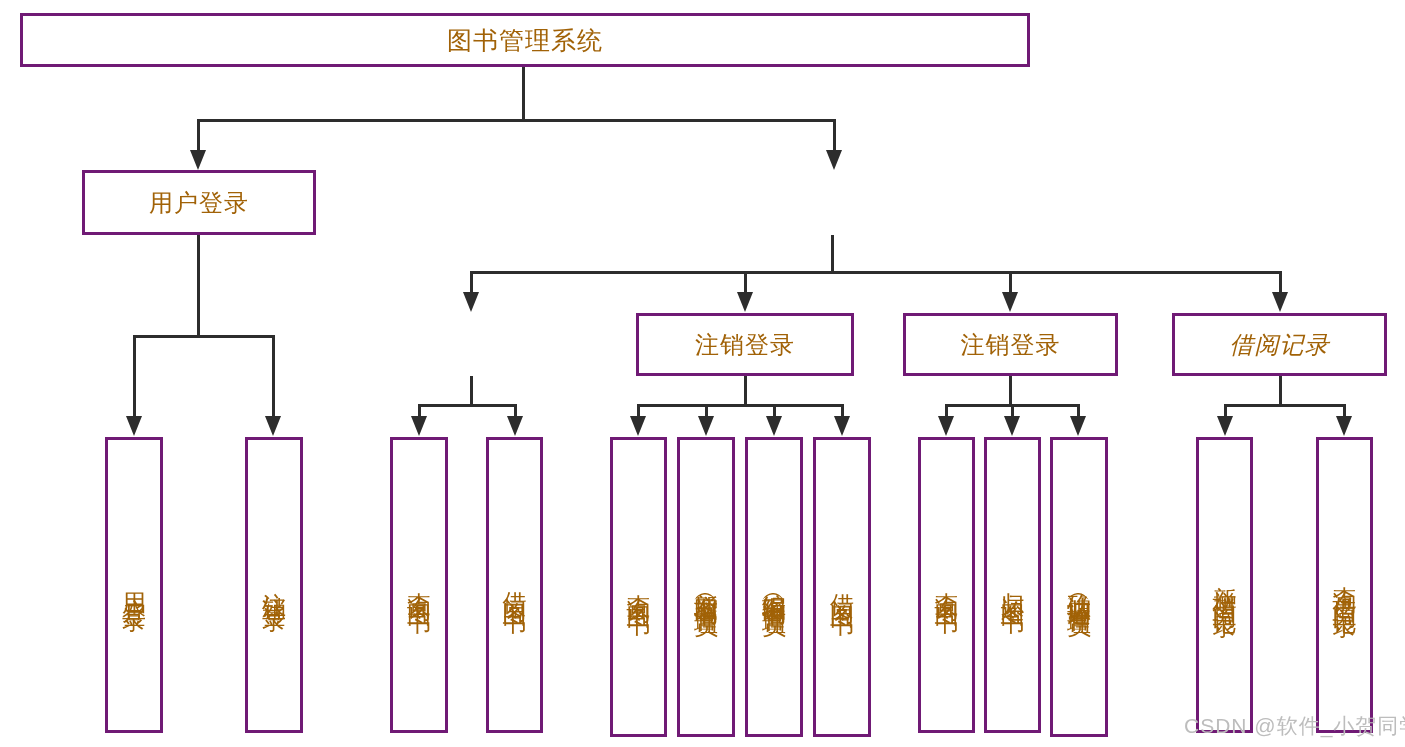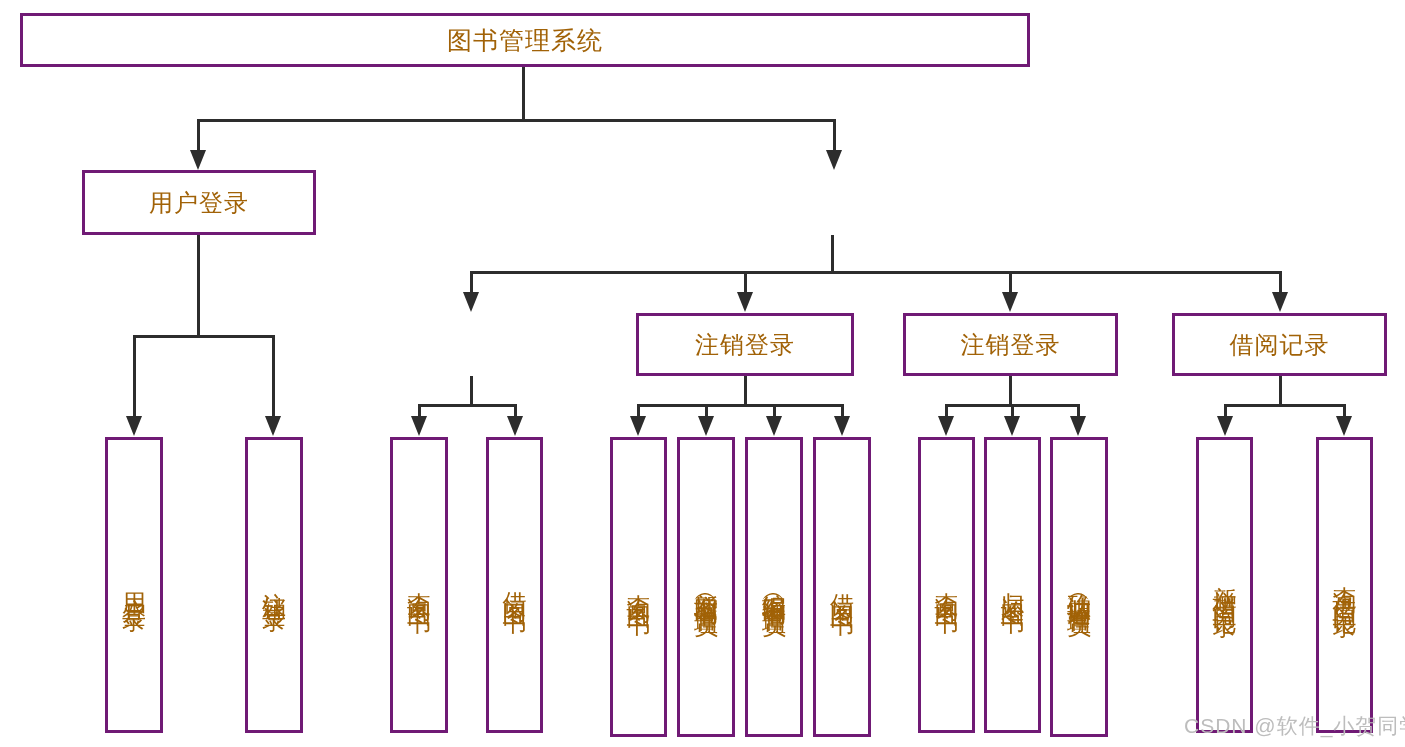--- a/index.html
+++ b/index.html
@@ -88,21 +88,21 @@
   <span class="arrowhead" style="left:463px; top:292px;"></span>
   <span class="line" style="left:744px; top:271px; width:3px; height:22px;"></span>
   <span class="arrowhead" style="left:737px; top:292px;"></span>
   <span class="line" style="left:1009px; top:271px; width:3px; height:22px;"></span>
   <span class="arrowhead" style="left:1002px; top:292px;"></span>
   <span class="line" style="left:1279px; top:271px; width:3px; height:22px;"></span>
   <span class="arrowhead" style="left:1272px; top:292px;"></span>
 
   <div class="box hbox" style="left:636px; top:313px; width:218px; height:63px; font-size:24px;">注销登录</div>
   <div class="box hbox" style="left:903px; top:313px; width:215px; height:63px; font-size:24px;">注销登录</div>
-  <div class="box hbox" style="left:1172px; top:313px; width:215px; height:63px; font-size:24px;">借阅记录</div>
+  <div class="box hbox" style="left:1172px; top:313px; width:215px; height:63px; font-size:24px;font-style:italic;">借阅记录</div>
 
   <span class="line" style="left:470px; top:376px; width:3px; height:30px;"></span>
   <span class="line" style="left:418px; top:404px; width:99px; height:3px;"></span>
   <span class="line" style="left:418px; top:404px; width:3px; height:13px;"></span>
   <span class="arrowhead" style="left:411px; top:416px;"></span>
   <span class="line" style="left:514px; top:404px; width:3px; height:13px;"></span>
   <span class="arrowhead" style="left:507px; top:416px;"></span>
 
   <span class="line" style="left:744px; top:376px; width:3px; height:30px;"></span>
   <span class="line" style="left:637px; top:404px; width:206px; height:3px;"></span>

